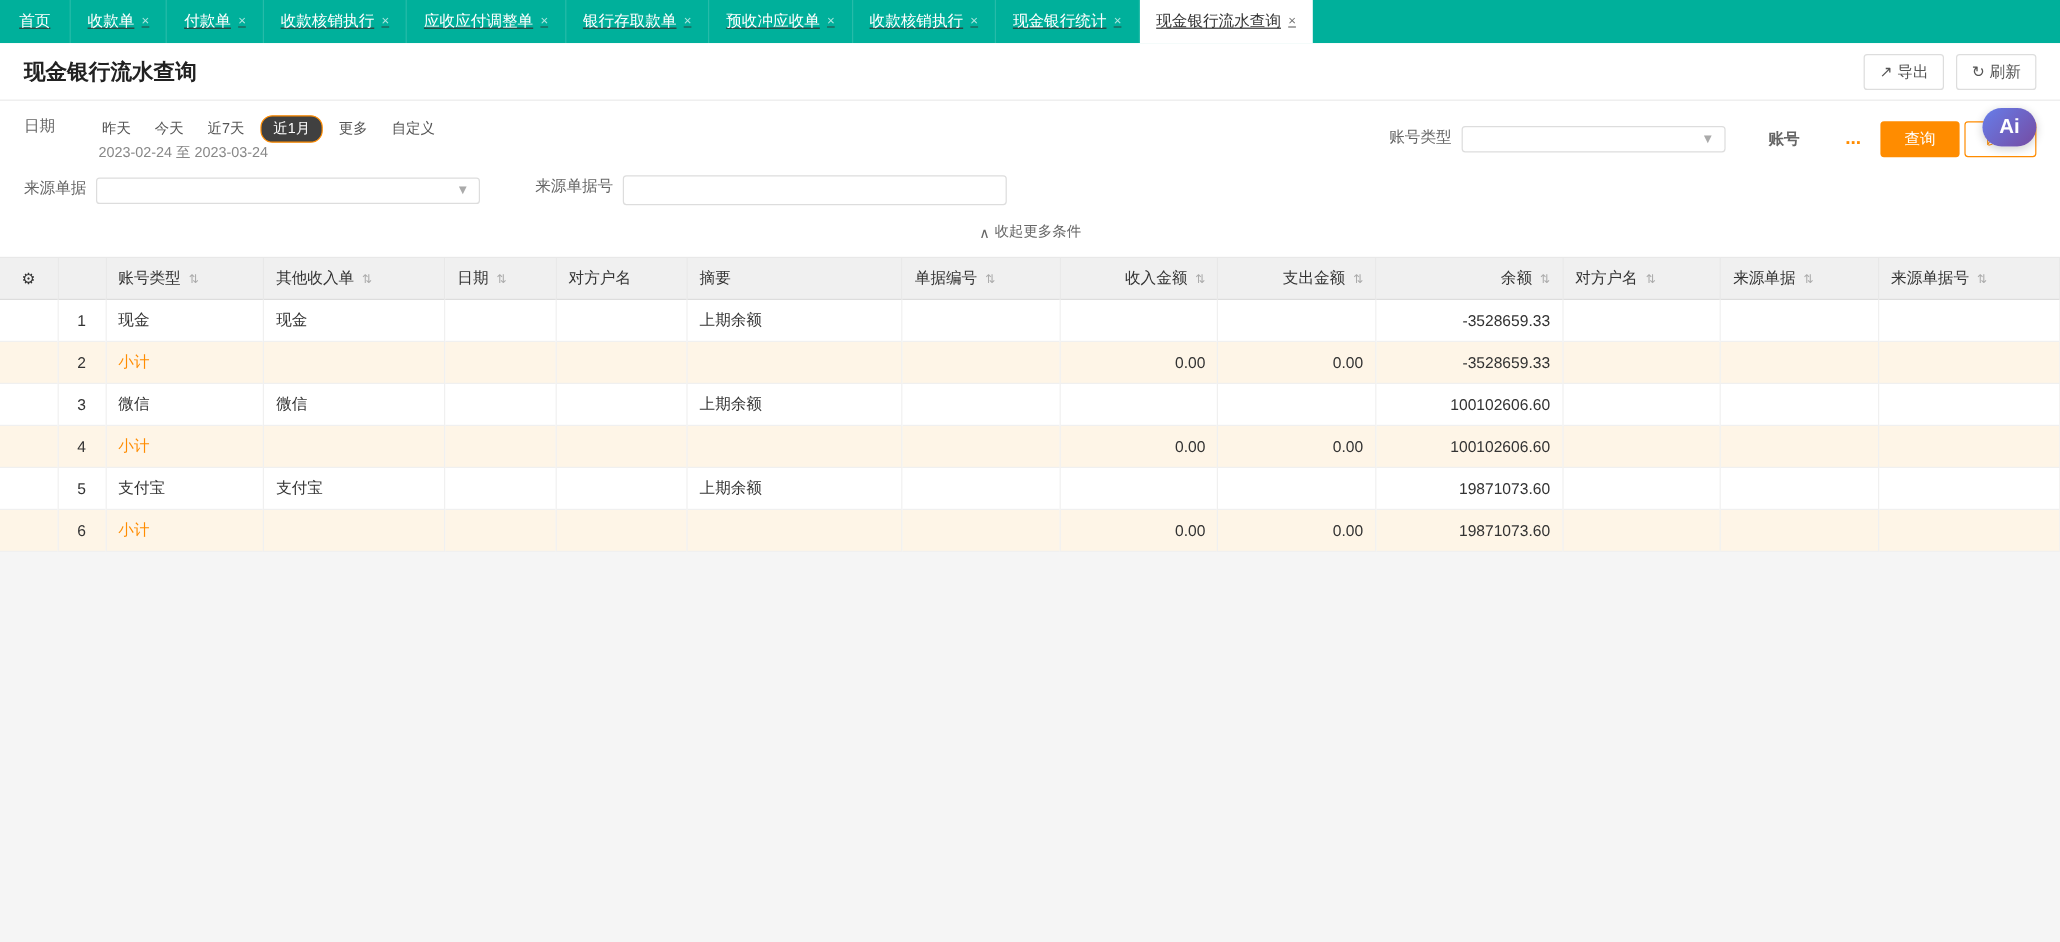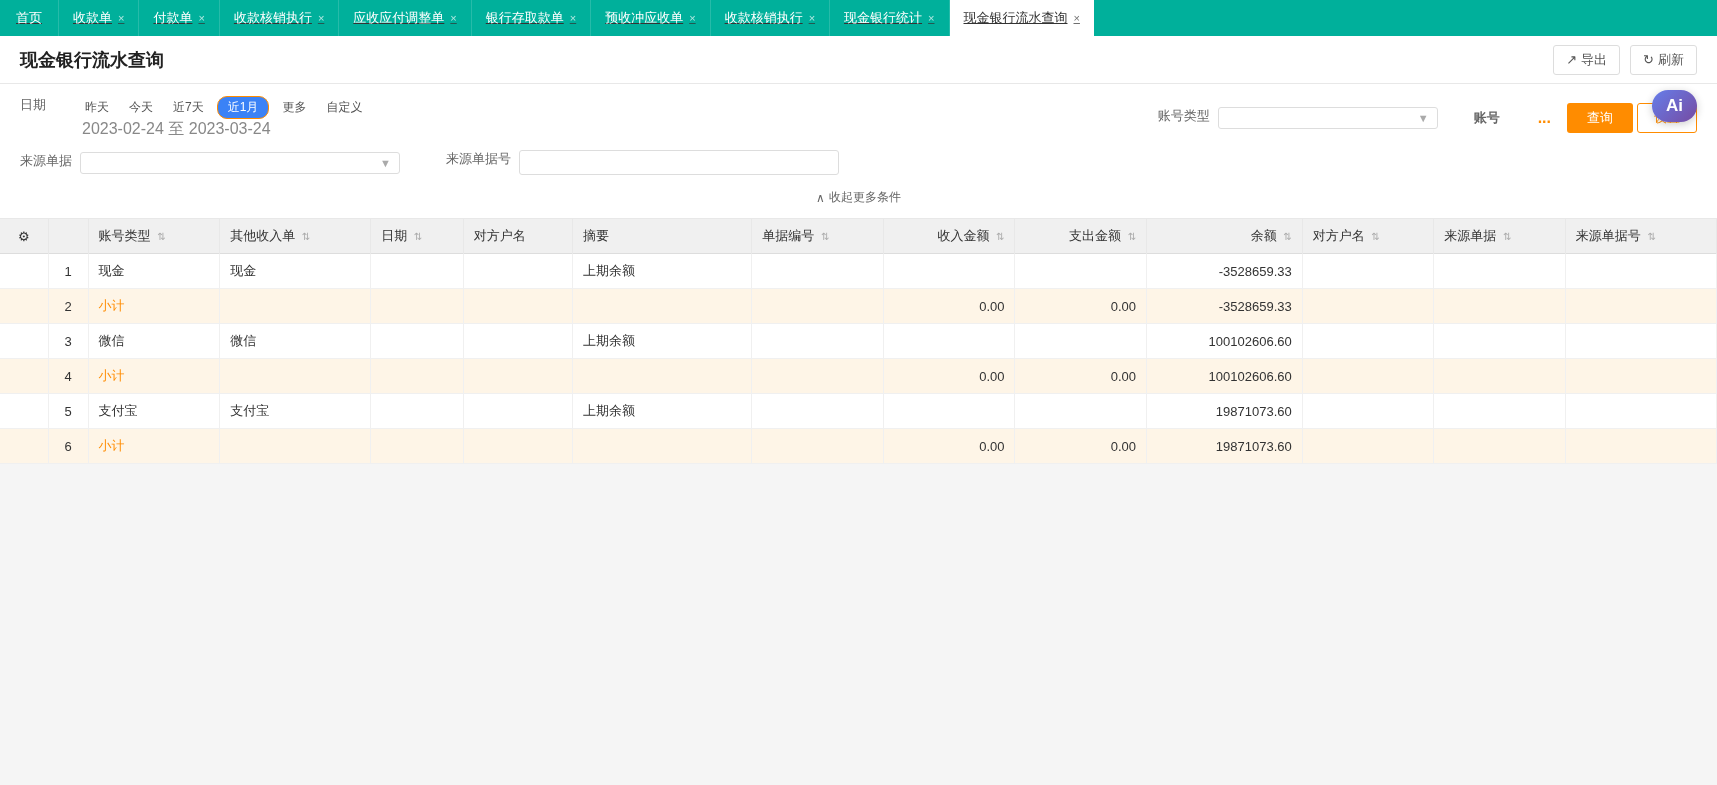--- a/index.html
+++ b/index.html
@@ -107,28 +107,28 @@
     .date-btn {
       padding: 2px 6px;
       border: 1px solid transparent;
       border-radius: 3px;
       cursor: pointer;
       font-size: 12px;
       color: #555;
       background: transparent;
     }
     .date-btn.active {
-      background: #3b82f6;
+      background: #404040;
       color: #fff;
       border-color: #ff8c00;
       border-radius: 10px;
       padding: 2px 10px;
     }
     .date-range-text {
-      font-size: 16px;
+      font-size: 12px;
       color: #888;
       margin-left: 4px;
     }
     .filter-select {
       display: flex;
       align-items: center;
       border: 1px solid #ddd;
       border-radius: 3px;
       padding: 4px 8px;
       min-width: 200px;

